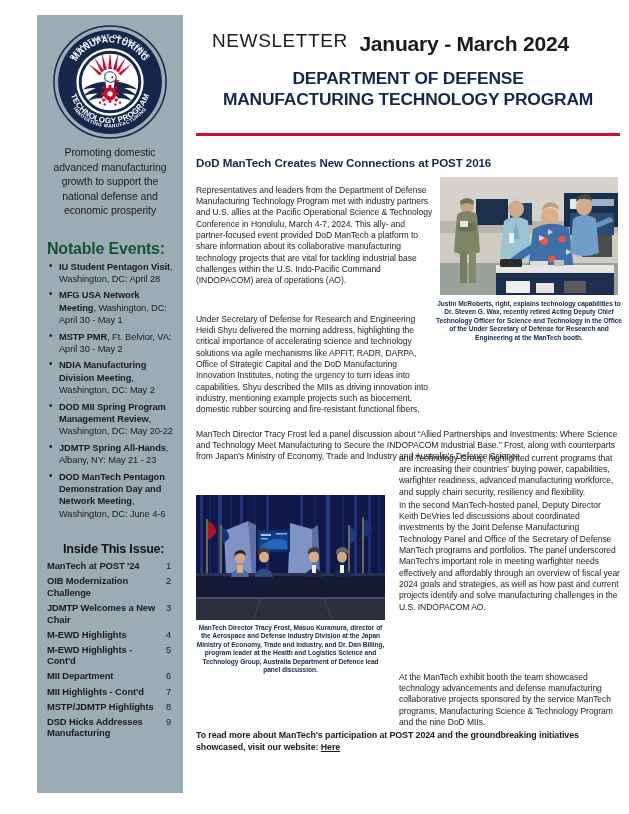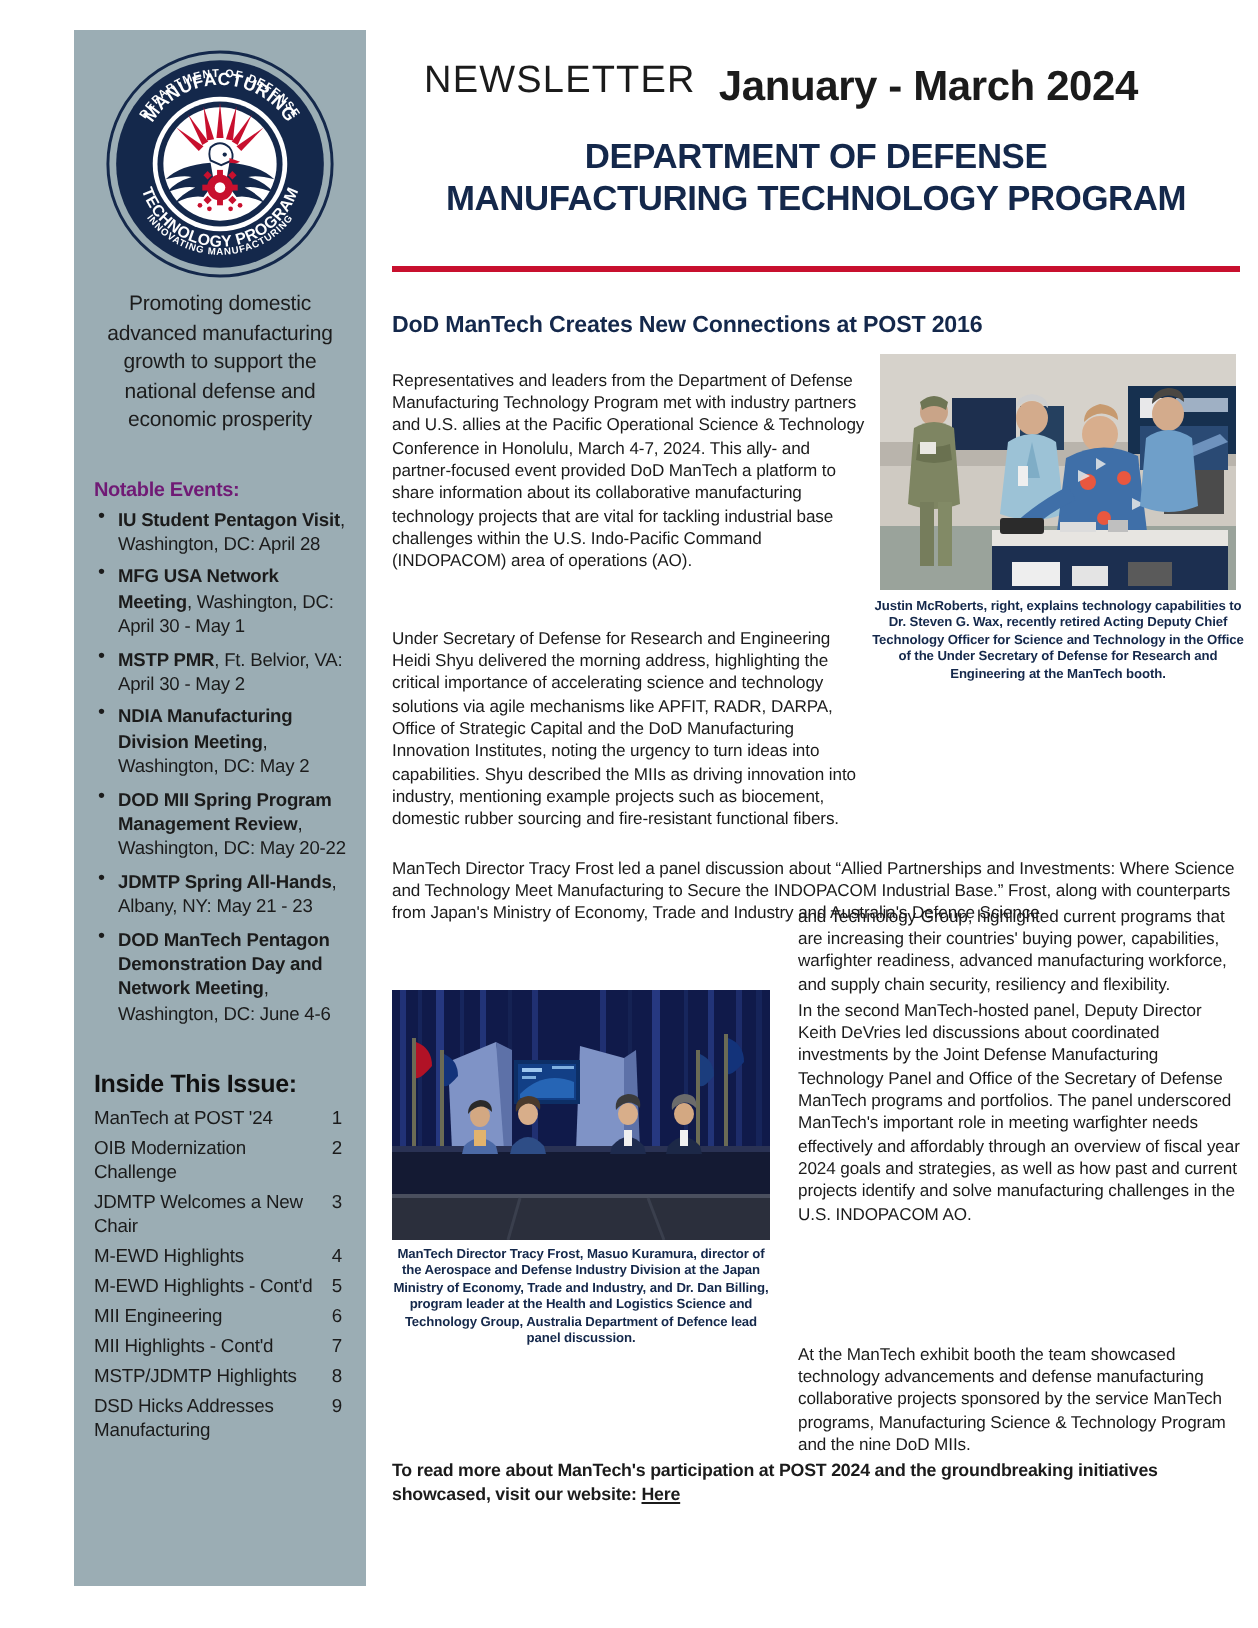--- a/index.html
+++ b/index.html
@@ -34,23 +34,23 @@
     margin: 2px 8px 0 8px;
     text-align: center;
     font-size: 10.5px;
     line-height: 14.5px;
     color: #1c1c1c;
     letter-spacing: -0.1px;
   }
 
   .side-head {
     margin: 22px 0 3px 10px;
-    font-size: 10px;
-    font-weight: bold;
-    color: #701a75;
+    font-size: 16px;
+    font-weight: bold;
+    color: #14532d;
     letter-spacing: -0.2px;
   }
 
   #events-list {
     margin: 0; padding: 0 6px 0 22px;
     list-style: none;
   }
   #events-list li {
     position: relative;
     font-size: 9.3px;
@@ -62,38 +62,38 @@
   #events-list li::before {
     content: "\2022";
     position: absolute;
     left: -10px; top: -1px;
     font-size: 10px;
     color: #1b1b1b;
   }
   #events-list li b { font-weight: bold; }
 
   #toc-head {
-    margin: 22px 0 4px 10px;
+    margin: 22px 0 4px 26px;
     font-size: 12.5px;
     font-weight: bold;
     color: #111;
     letter-spacing: -0.2px;
   }
   #toc { padding: 0 12px 0 10px; }
   .toc-row {
     display: flex;
     justify-content: space-between;
     align-items: flex-start;
     font-size: 9.4px;
     line-height: 11.6px;
     color: #1b1b1b;
     margin-bottom: 3.5px;
     letter-spacing: -0.1px;
   }
-  .toc-row .t { padding-right: 6px; }
+  .toc-row .t { padding-right: 6px; font-weight: bold; }
   .toc-row .p { flex: 0 0 auto; }
 
   
   #main {
     position: absolute;
     left: 196px; top: 0;
     width: 424px; height: 602px;
   }
   #masthead {
     position: relative;
@@ -320,21 +320,21 @@
       </div>
     <div class="toc-row">
         <span class="t">M-EWD Highlights</span>
         <span class="p">4</span>
       </div>
     <div class="toc-row">
         <span class="t">M-EWD Highlights - Cont'd</span>
         <span class="p">5</span>
       </div>
     <div class="toc-row">
-        <span class="t">MII Engineering</span>
+        <span class="t">MII Department</span>
         <span class="p">6</span>
       </div>
     <div class="toc-row">
         <span class="t">MII Highlights - Cont'd</span>
         <span class="p">7</span>
       </div>
     <div class="toc-row">
         <span class="t">MSTP/JDMTP Highlights</span>
         <span class="p">8</span>
       </div>

